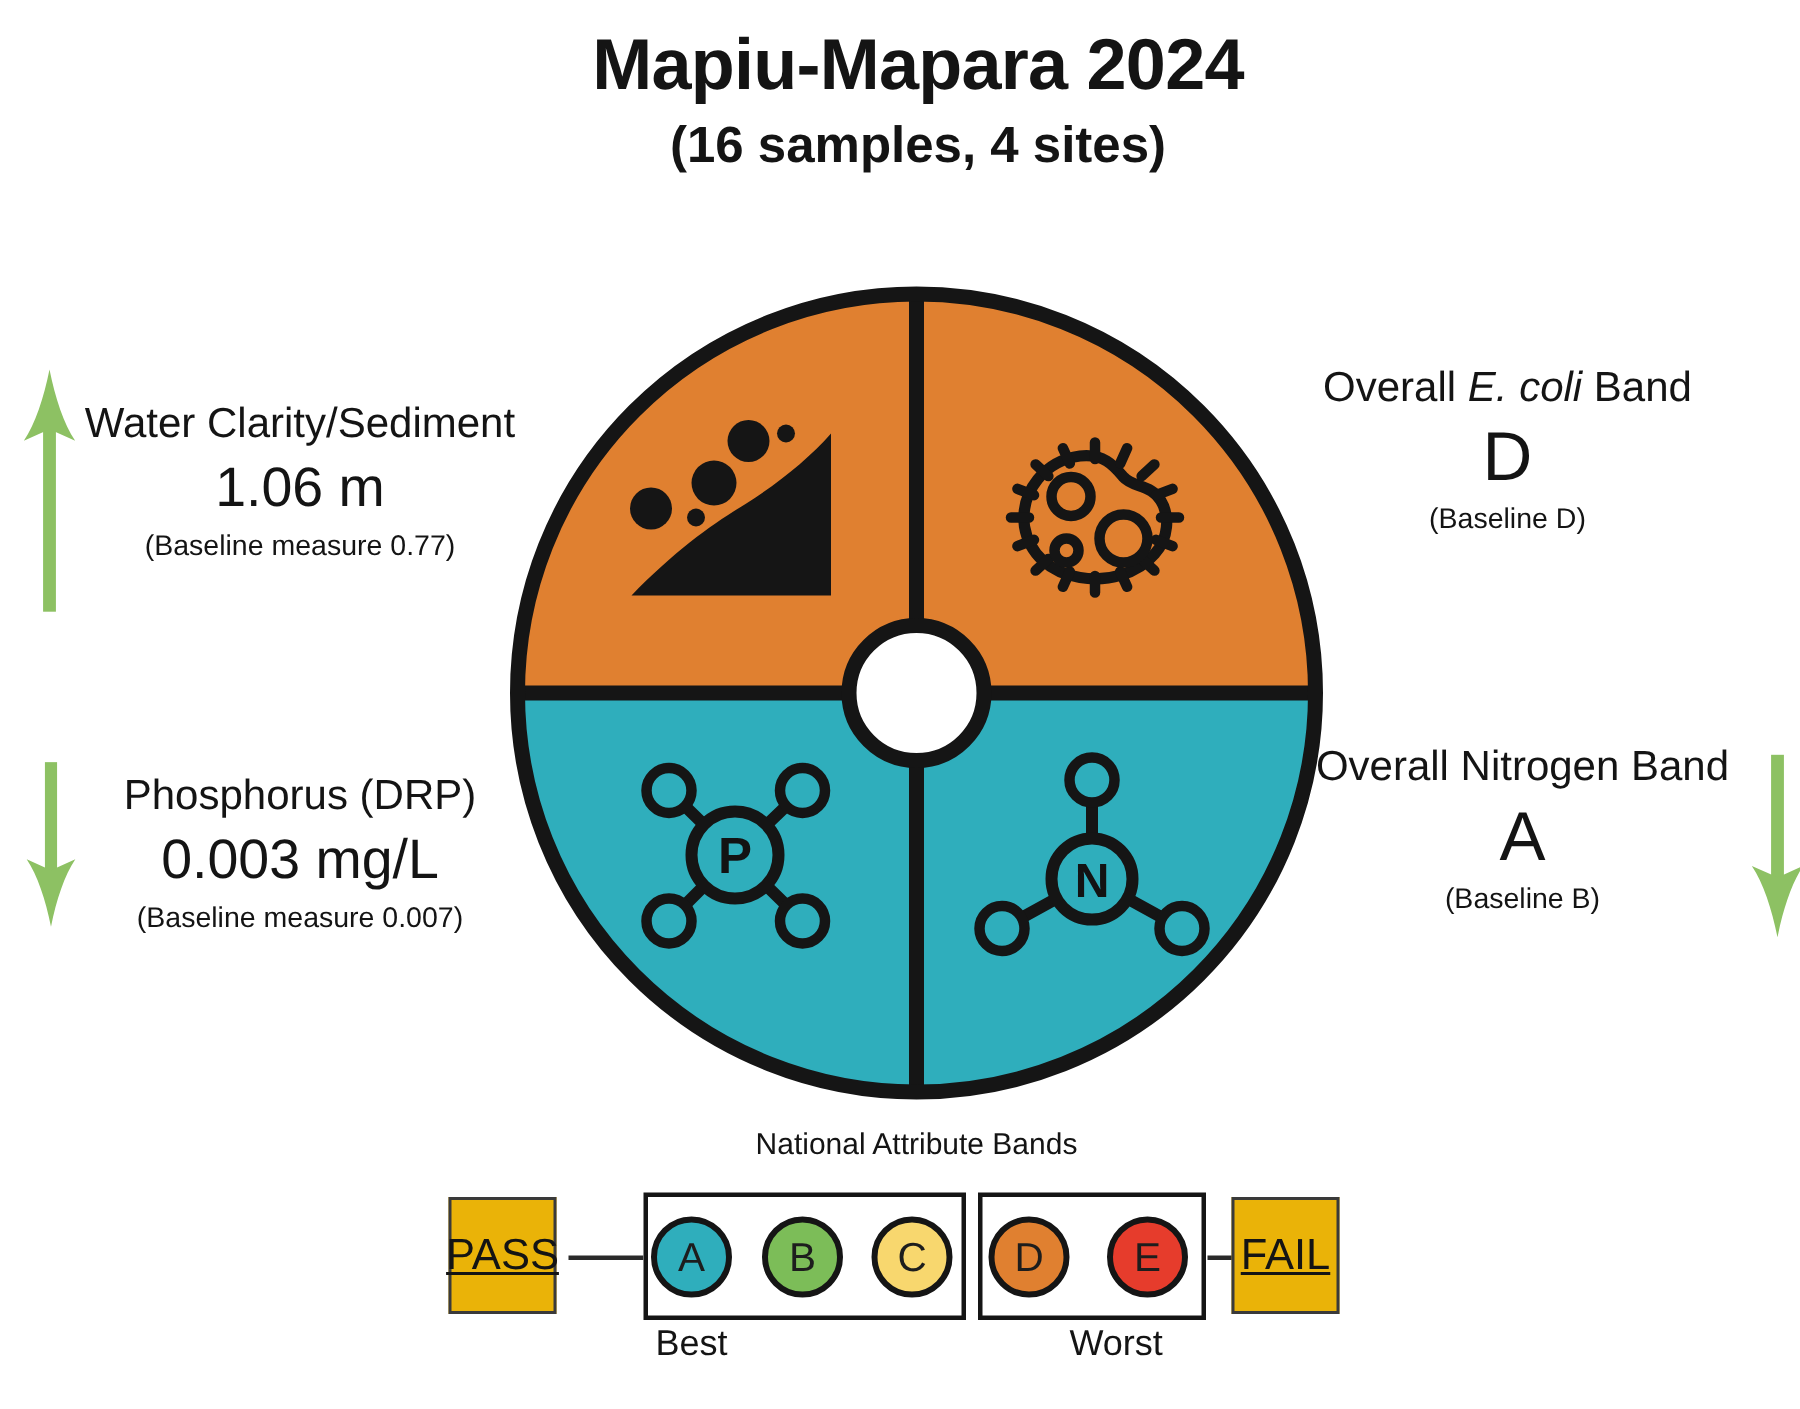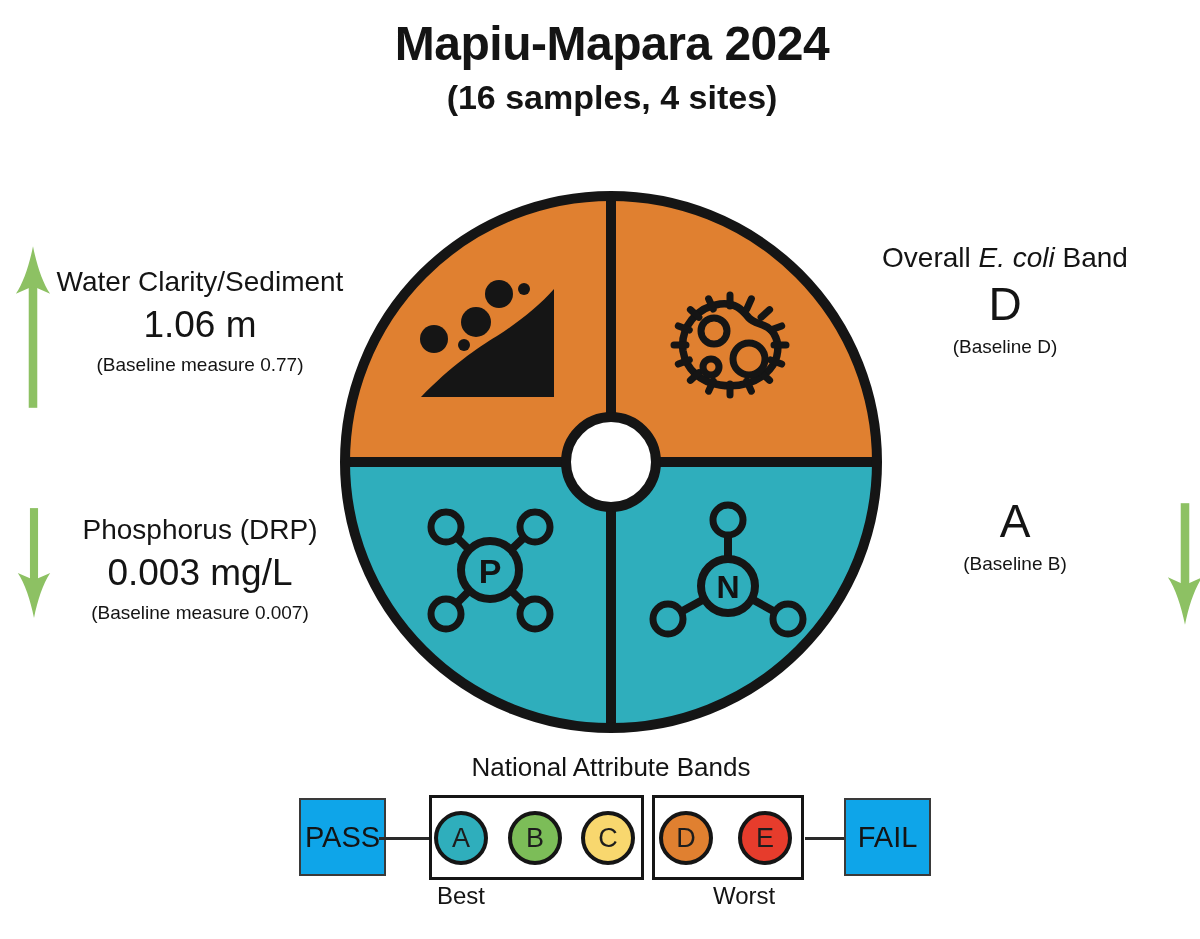--- a/index.html
+++ b/index.html
@@ -18,29 +18,30 @@
   }
   .metric { position:absolute; text-align:center; }
   .m-label { font-size:28px; line-height:36px; }
   .m-value { font-size:37px; font-weight:normal; line-height:50px; }
   .m-value.band { font-size:46px; line-height:56px; }
   .m-baseline { font-size:19px; line-height:30px; }
   .arrow-svg { position:absolute; }
   .wheel-svg { position:absolute; left:331px; top:182px; }
   .legend-title {
     position:absolute; left:311px; top:752px; width:600px; text-align:center;
-    font-size:26px;
+    font-size:20px;
   }
   .pf-box {
-    position:absolute; top:798px; width:87px; height:78px; background:#0ea5e9;
+    position:absolute; top:798px; width:72px; height:78px; background:#eab308;
     border:2.5px solid #3a3a3a; display:flex; align-items:center; justify-content:center;
     font-size:29px;
+    text-decoration:underline;
   }
   .pass-box { left:299px; }
-  .fail-box { left:844px; }
+  .fail-box { left:821px; }
   .connector { position:absolute; top:837px; height:3px; background:#2a2a2a; }
   .conn-left { left:379px; width:50px; }
   .conn-right { left:805px; width:41px; }
   .band-box {
     position:absolute; top:795px; height:85px; background:#fff;
     border:3px solid #151515;
   }
   .best-box { left:429px; width:215px; }
   .worst-box { left:652px; width:152px; }
   .band-circle {
@@ -86,20 +87,21 @@
     <div class="m-baseline">(Baseline measure 0.007)</div>
   </div>
 
   <div class="metric" style="left:850px;top:240px;width:310px;">
     <div class="m-label"><span>Overall </span><i>E. coli</i><span> Band</span></div>
     <div class="m-value band">D</div>
     <div class="m-baseline">(Baseline D)</div>
   </div>
 
   <div class="metric" style="left:860px;top:493px;width:310px;">
+    <div class="m-label">Overall Nitrogen Band</div>
     <div class="m-value band">A</div>
     <div class="m-baseline">(Baseline B)</div>
   </div>
   <svg class="arrow-svg" style="left:1166px;top:500px;" width="38" height="128" viewBox="0 0 40 128">
     <g fill="#8DC163">
       <rect x="15.5" y="0" width="9" height="90"></rect>
       <path d="M2,78 C10,90 16,108 20,128 C24,108 30,90 38,78 L20,86 Z"></path>
     </g>
   </svg>
 

